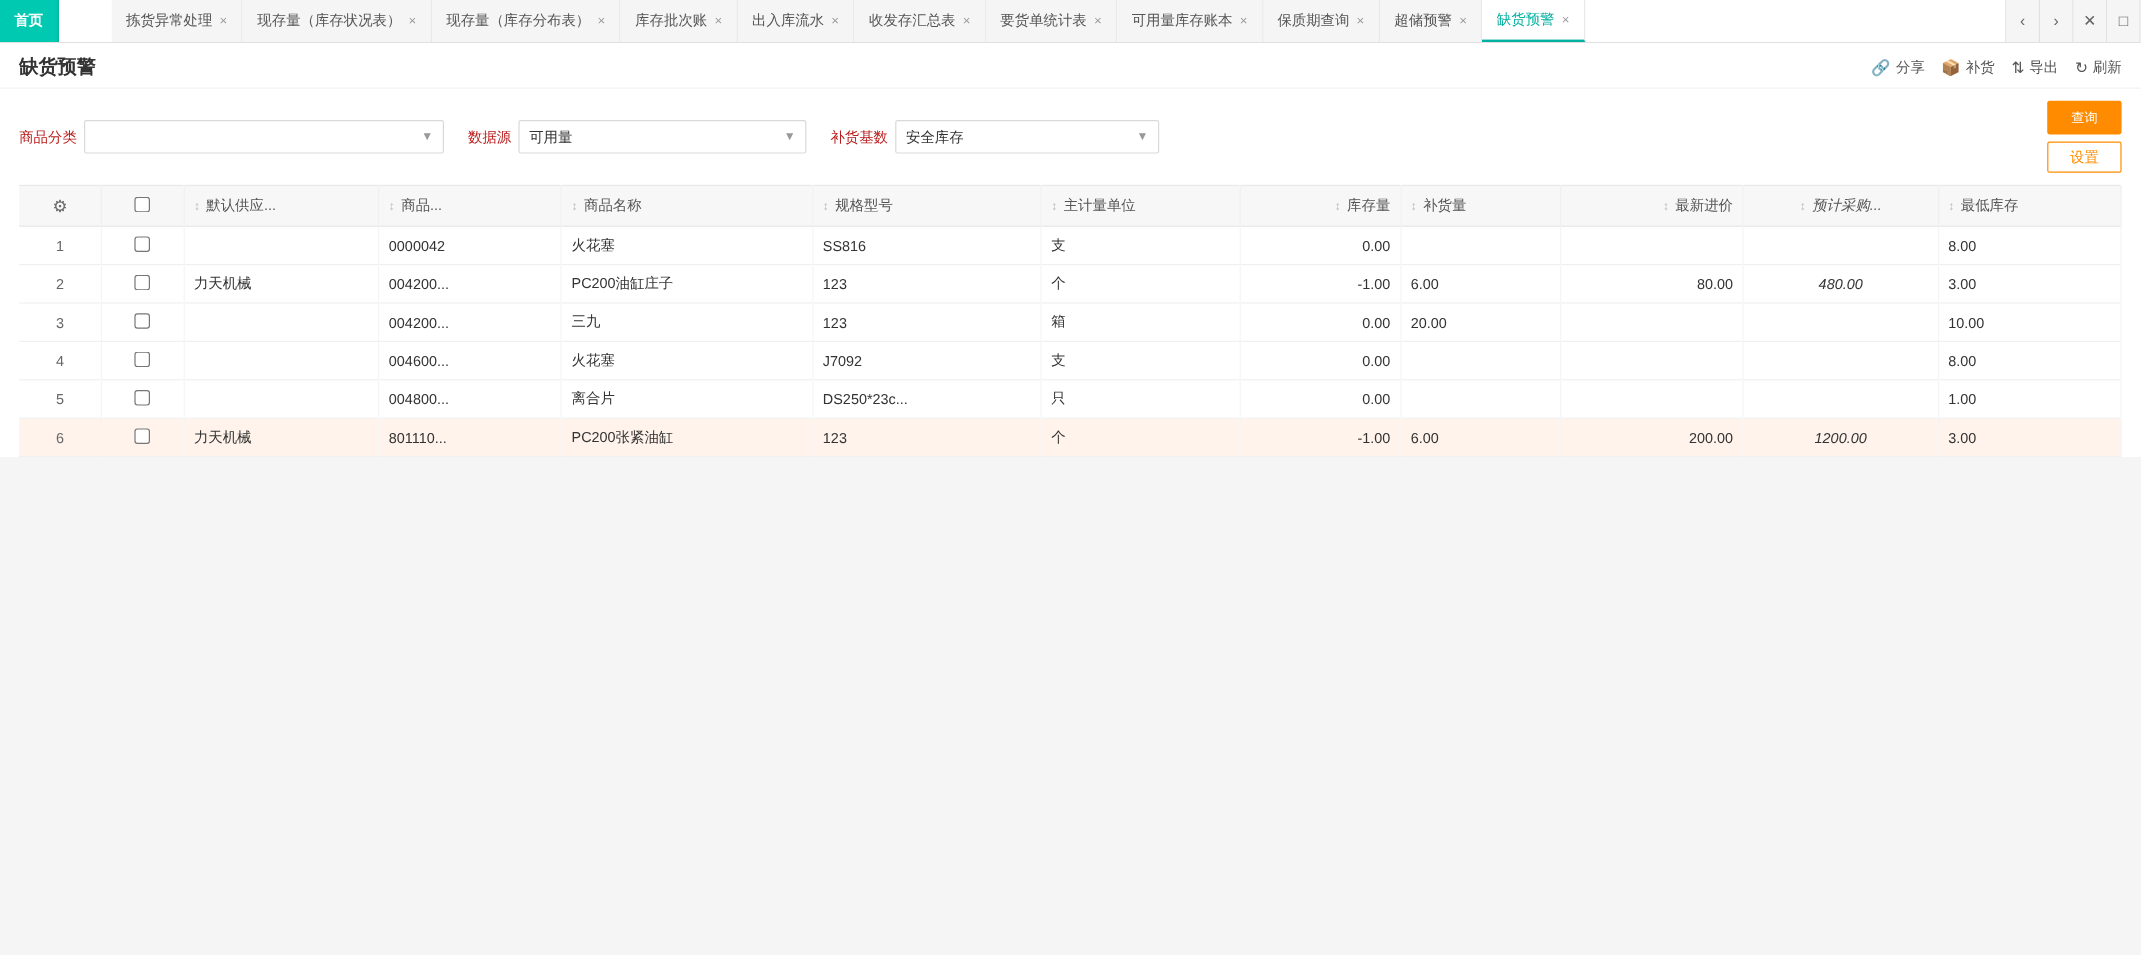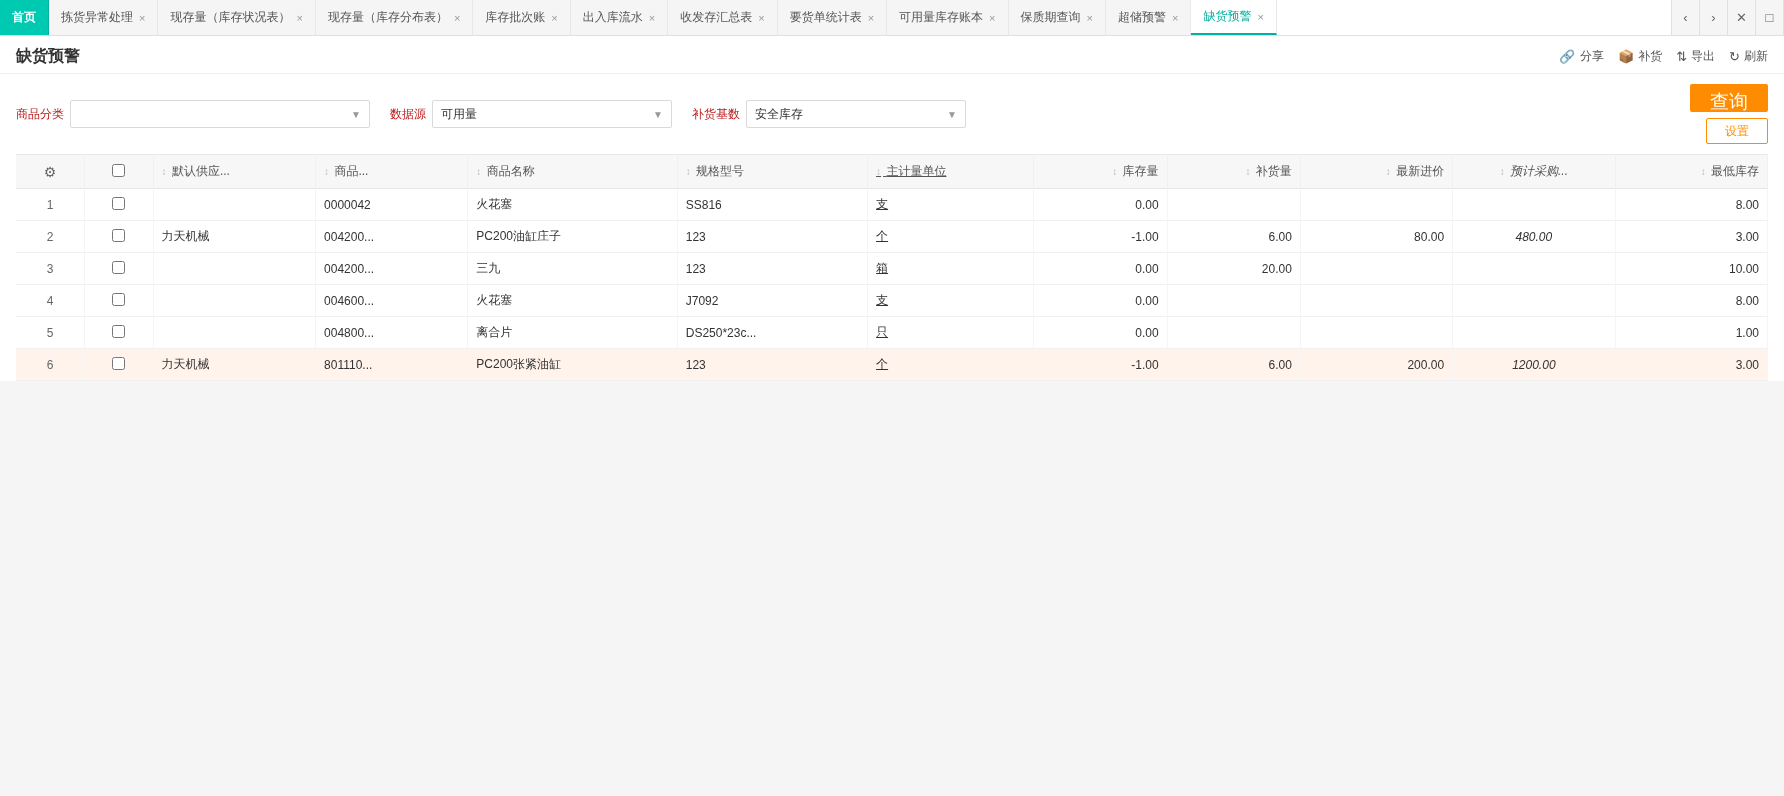--- a/index.html
+++ b/index.html
@@ -137,21 +137,21 @@
       gap: 6px;
       align-items: flex-end;
     }
     .btn-query {
       background: #ff8c00;
       color: #fff;
       border: none;
       border-radius: 2px;
       padding: 5px 20px;
       cursor: pointer;
-      font-size: 19px;
+      font-size: 11px;
       height: 28px;
     }
     .btn-settings {
       background: #fff;
       color: #ff8c00;
       border: 1px solid #ff8c00;
       border-radius: 2px;
       padding: 4px 18px;
       cursor: pointer;
       font-size: 12px;
@@ -191,41 +191,41 @@
       color: #333;
       border-right: 1px solid #f5f5f5;
       white-space: nowrap;
     }
     .col-index { width: 36px; text-align: center; color: #666; }
     .col-checkbox { width: 36px; text-align: center; }
     .col-supplier { width: 70px; margin-top: 16px; }
     .col-code { width: 80px; }
     .col-name { width: 110px; }
     .col-spec { width: 100px; }
-    .col-unit { width: 70px; text-decoration: underline; }
+    .col-unit { width: 70px; }
     .col-stock { width: 70px; text-align: right; }
-    .col-replenish { width: 70px; text-align: right; }
+    .col-replenish { width: 70px; }
     .col-price { width: 80px; text-align: right; }
     .col-purchase { width: 80px; text-align: center; font-style: italic; }
-    .col-minstock { width: 80px; text-align: right; }
+    .col-minstock { width: 80px; }
 
     .gear-icon { font-size: 14px; cursor: pointer; }
 
     input[type="checkbox"] { width: 13px; height: 13px; cursor: pointer; accent-color: #00c9b1; }
   </style>
 </head>
 <body>
 
 <div class="tab-bar">
 
   <div class="tab-item home">
     <span>首页</span>
   </div>
 
-  <div id="dynamic-tabs" style="display:flex;align-items:flex-start;height:100%;">
+  <div id="dynamic-tabs" style="display:flex;align-items:flex-start;height:100%;padding-left:44px;">
       <div class="tab-item">
         <span>拣货异常处理</span>
         <span class="close-x">×</span>
       </div>
       <div class="tab-item">
         <span>现存量（库存状况表）</span>
         <span class="close-x">×</span>
       </div>
       <div class="tab-item">
         <span>现存量（库存分布表）</span>

